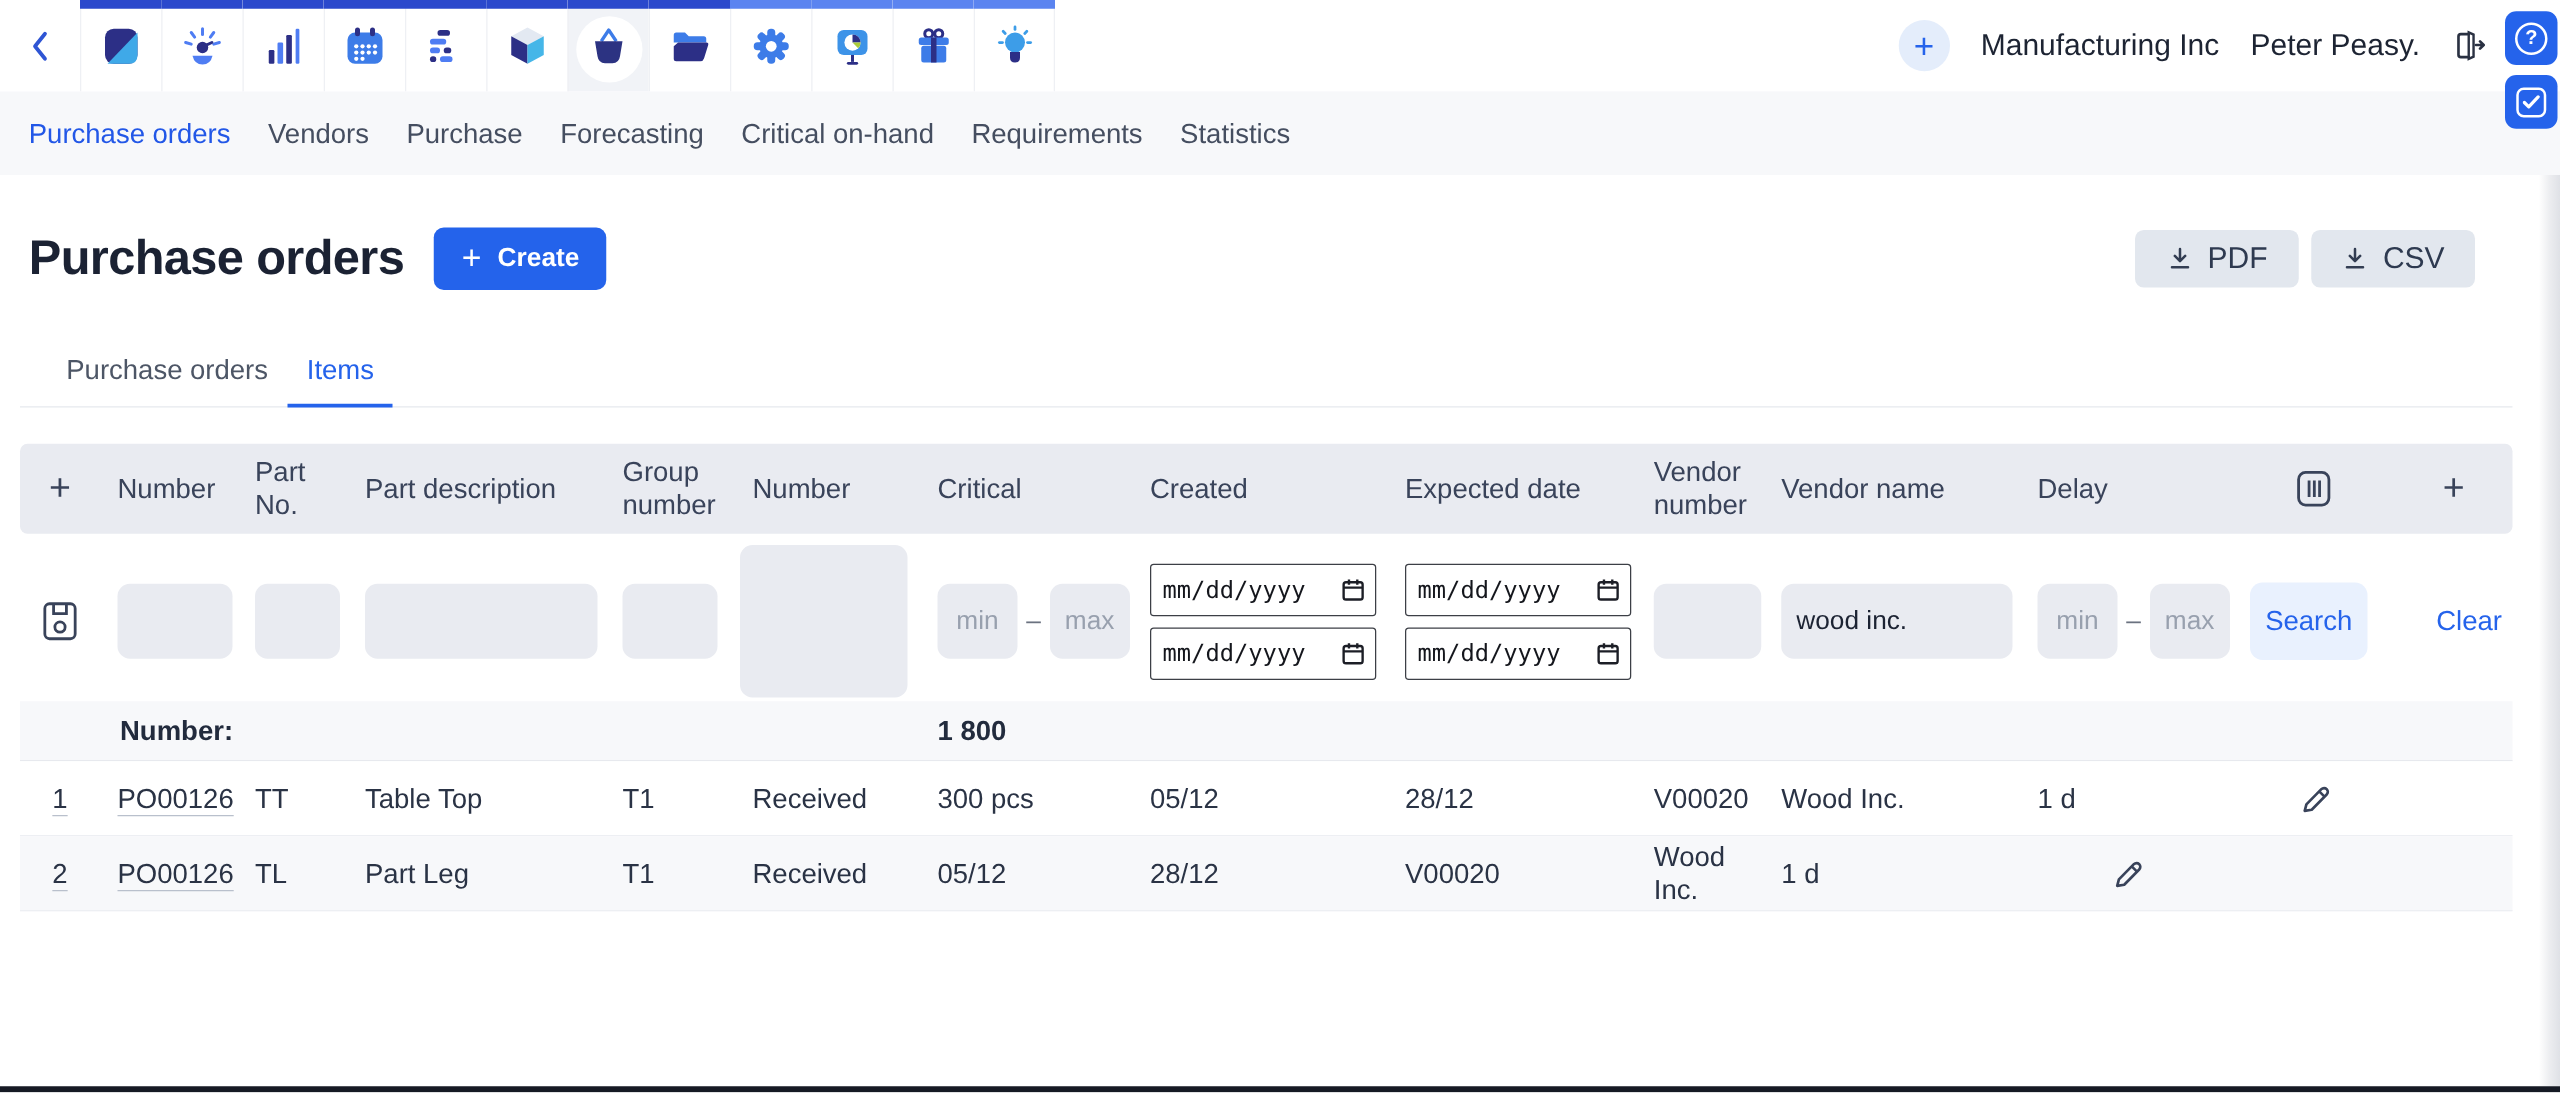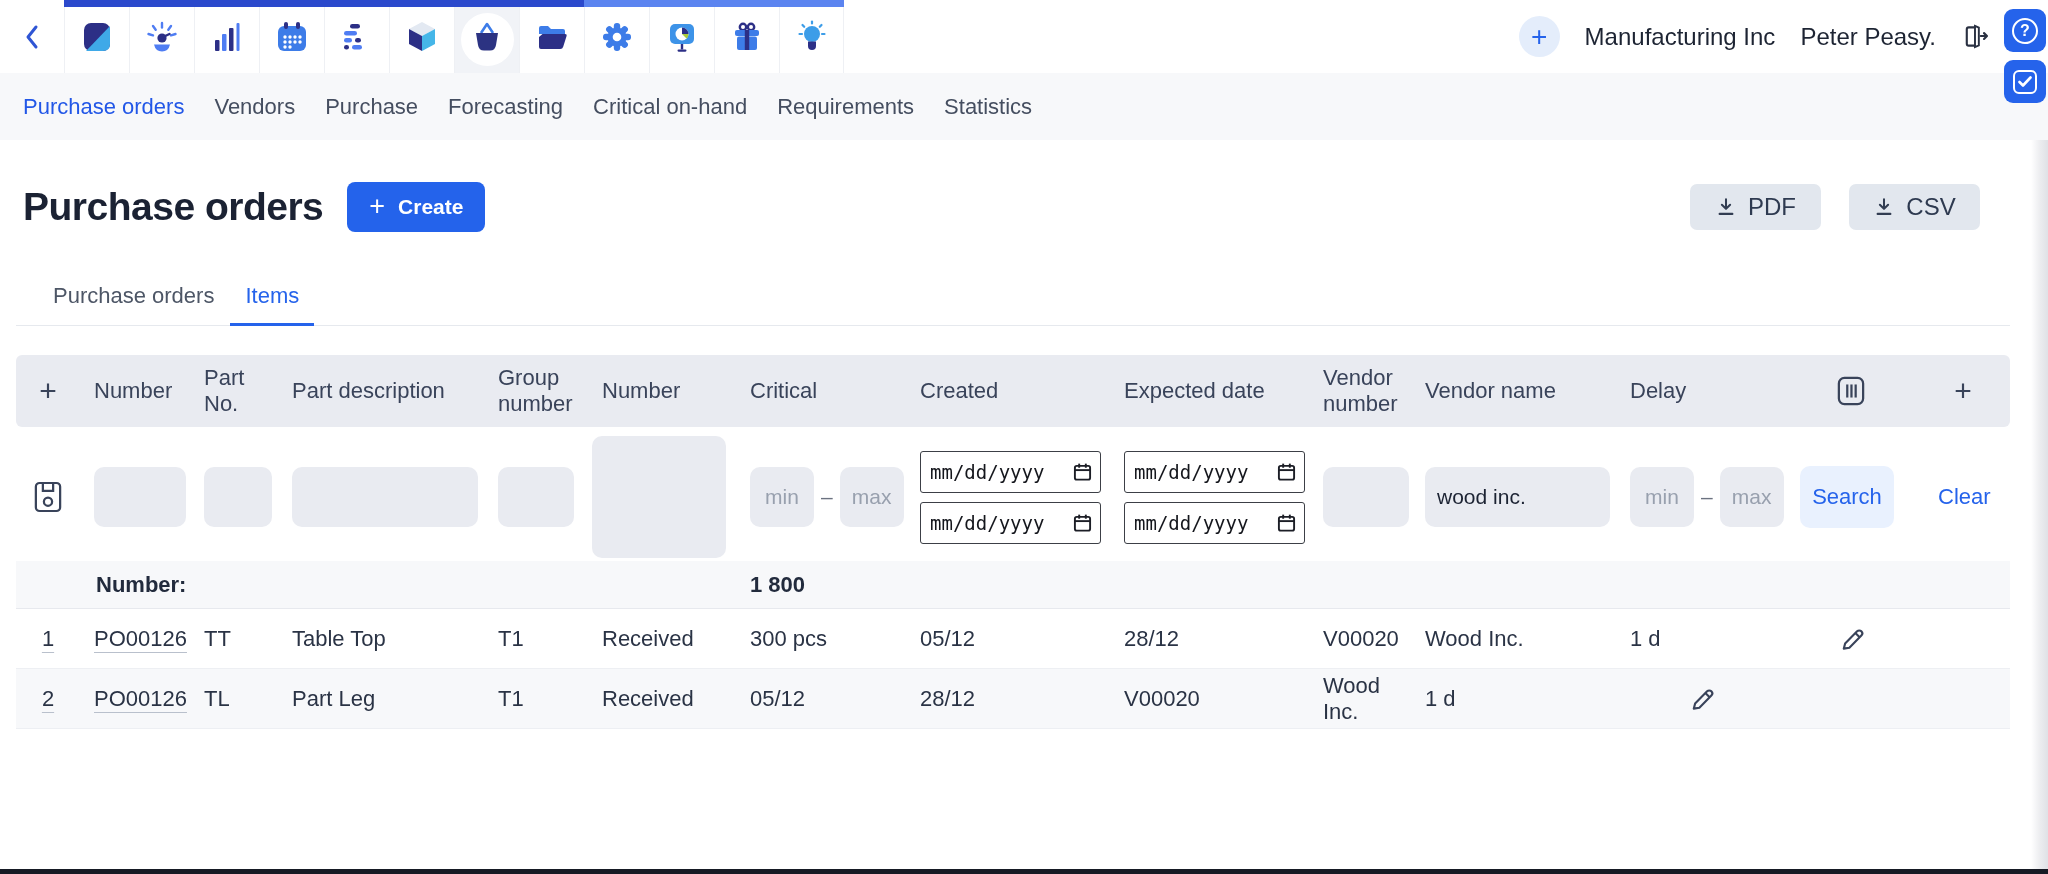--- a/index.html
+++ b/index.html
@@ -37,21 +37,21 @@
   .nav { height:67px; background:#f7f8fa; display:flex; align-items:center; gap:30px; padding-left:23px; }
   .nav-item { font-size:22px; color:#454e60; cursor:pointer; white-space:nowrap; }
   .nav-item.active { color:#2257e7; }
 
   
   .title-row { display:flex; align-items:center; margin:40px 0 0 23px; height:54px; }
   h1 { font-size:39px; font-weight:bold; color:#1b2233; letter-spacing:-0.5px; }
   .create-btn { margin-left:24px; height:50px; padding:0 22px; background:#2463eb; color:#fff; border:none;
                 border-radius:8px; font-size:21px; font-weight:bold; display:flex; align-items:center; gap:13px; cursor:pointer; }
   .create-btn .plus { font-size:27px; font-weight:300; margin-top:-2px; }
-  .export { margin-left:auto; margin-right:68px; display:flex; gap:28px; }
+  .export { margin-left:auto; margin-right:68px; display:flex; gap:10px; }
   .export button { width:131px; height:46px; background:#e2e7ee; border:none; border-radius:7px; color:#2e3a50;
                    font-size:24px; display:flex; align-items:center; justify-content:center; gap:11px; cursor:pointer; }
 
   
   .subtabs-wrap { margin:49px 0 0 16px; width:1994px; border-bottom:1px solid #e6e9ee; }
   .subtabs { display:flex; gap:1px; padding-left:22px; }
   .subtab { padding:0 15px 14px 15px; font-size:22px; color:#4d5666; cursor:pointer; border-bottom:3px solid transparent; margin-bottom:-1px; }
   .subtab.active { color:#2563eb; border-bottom-color:#2563eb; }
 
   
@@ -76,21 +76,21 @@
   .range input { width:64px; height:60px; background:#e9ebf1; border:none; border-radius:10px; text-align:center;
                  font-size:21px; color:#1c2333; font-family:"Liberation Sans", sans-serif; }
   .range input::placeholder { color:#98a0ae; }
   .range .dash { color:#6b7280; font-size:21px; }
   .dates { display:flex; flex-direction:column; gap:9px; margin-left:14px; }
   .date-input { width:181px; height:42px; background:#fff; border:1.6px solid #3c3f46; border-radius:3px;
                 display:flex; align-items:center; justify-content:space-between; padding:0 8px 0 9px;
                 font-family:"DejaVu Sans Mono", monospace; font-size:19px; color:#14161c; cursor:text; }
   .search-btn { margin-left:14px; width:94px; height:62px; background:#e9f1fe; border:none; border-radius:10px;
                 color:#2563eb; font-size:22px; cursor:pointer; font-family:"Liberation Sans", sans-serif; }
-  .clear-link { margin-left:22px; background:none; border:none; color:#2563eb; font-size:22px; cursor:pointer;
+  .clear-link { margin-left:33px; background:none; border:none; color:#2563eb; font-size:22px; cursor:pointer;
                 font-family:"Liberation Sans", sans-serif; }
 
   .total-row { height:48px; background:#f7f8fa; font-weight:bold; color:#222b3d; border-bottom:1px solid #e7e9ee; }
   .data-row { height:60px; border-bottom:1px solid #edeff3; background:#fff; }
   .data-row.alt { background:#f7f8fa; }
   .rlink { text-decoration:underline; text-underline-offset:6px; text-decoration-color:#b9c0cc; text-decoration-thickness:1px;
            color:#2a3345; cursor:pointer; }
 
   .scroll-strip { position:absolute; right:0; top:140px; bottom:5px; width:17px;
                   background:linear-gradient(to right,#ffffff,#ebecef 55%,#dfe1e6); }

